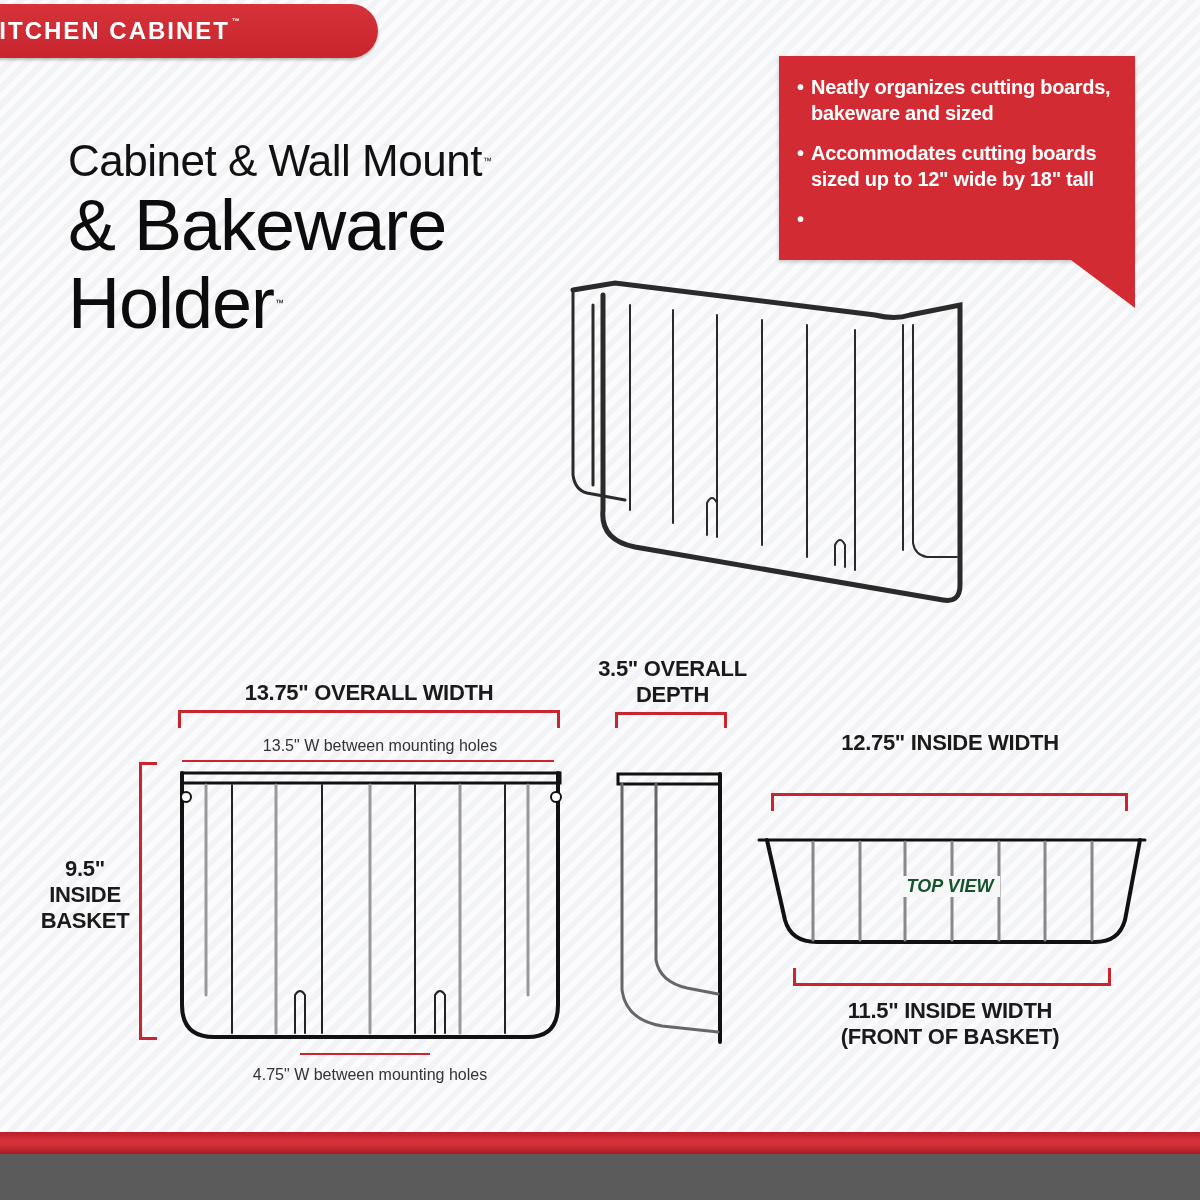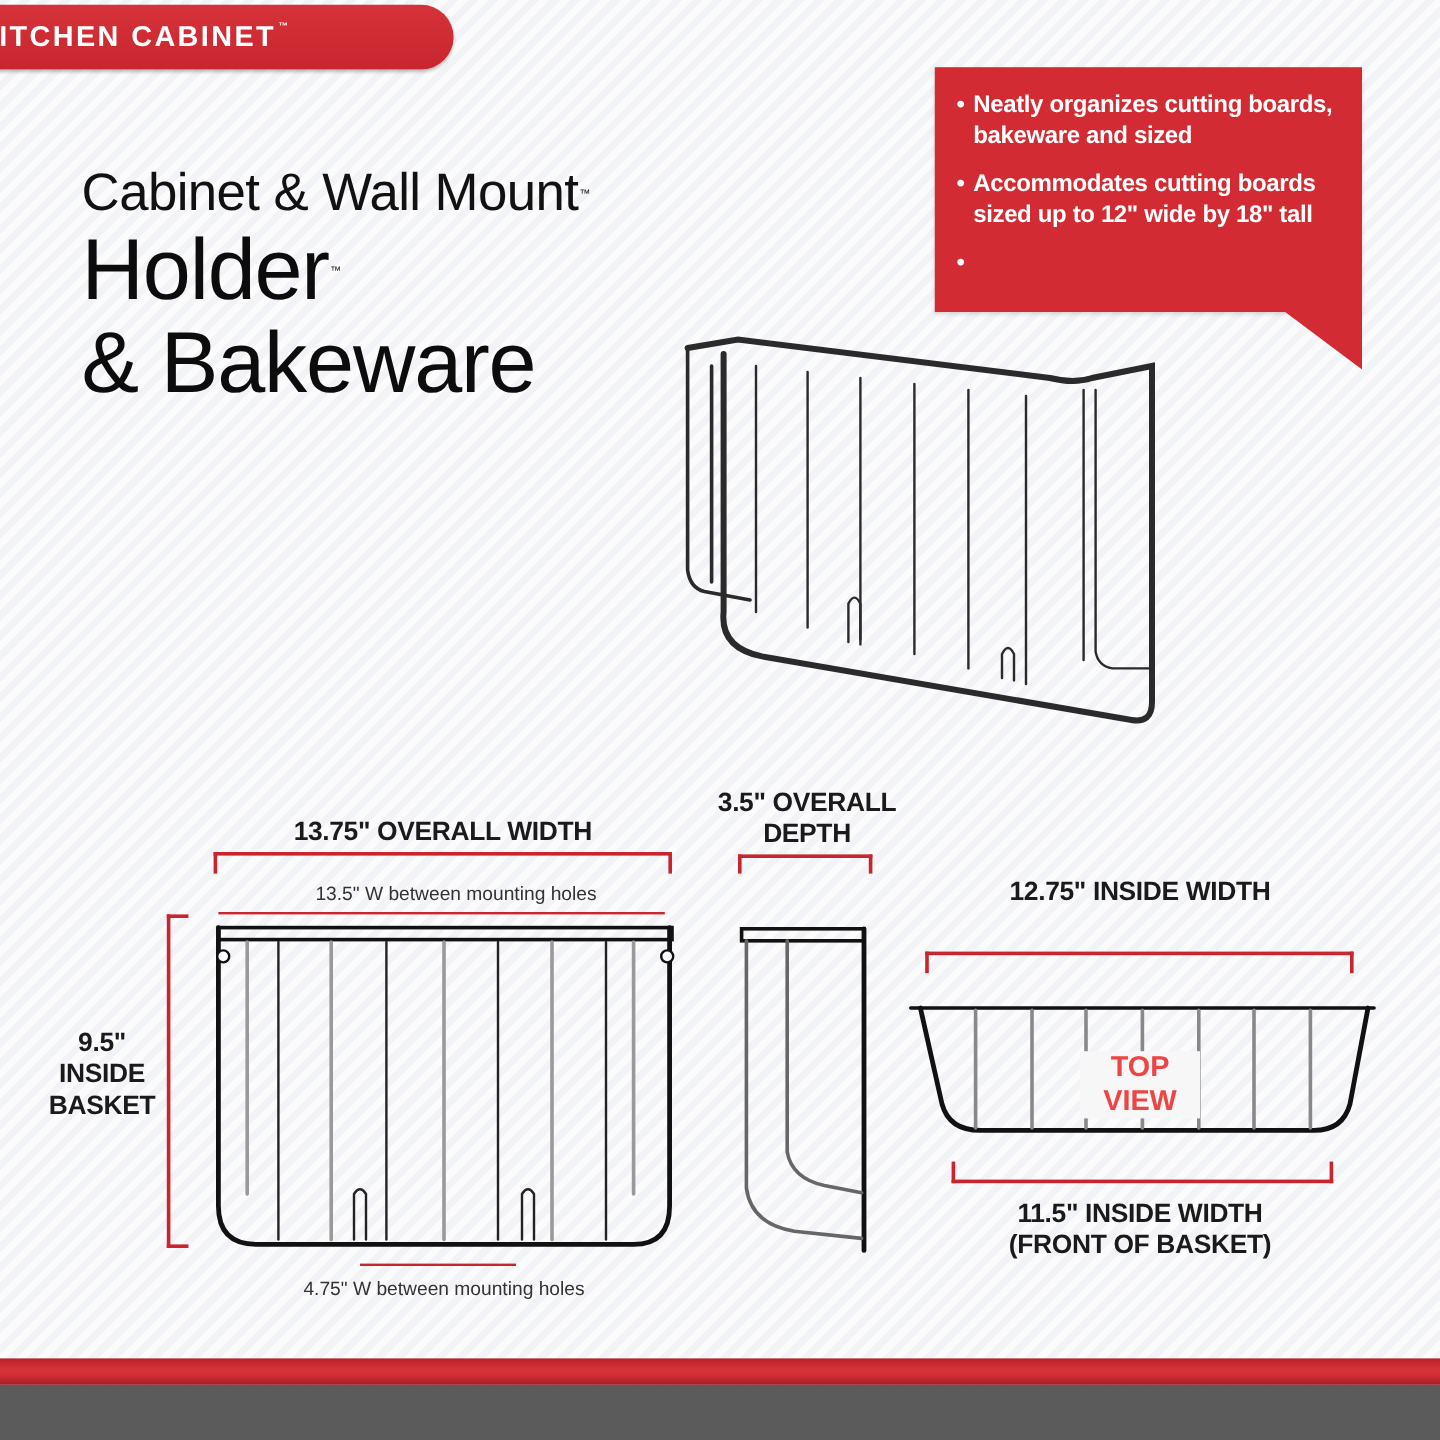--- a/index.html
+++ b/index.html
@@ -53,22 +53,22 @@
   </style>
 </head>
 <body>
 
 <div class="brand-tab">
   <span class="brand-text"><span>KITCHEN CABINET</span><span class="brand-tm">™</span></span>
 </div>
 
 <div class="title-block">
   <div class="title-sub"><span>Cabinet &amp; Wall Mount</span><span class="tm">™</span></div>
+  <div class="title-main">&amp; Bakeware</div>
   <div class="title-main"><span>Holder</span><span class="tm">™</span></div>
-  <div class="title-main">&amp; Bakeware</div>
 </div>
 
 <div class="features">
   <div class="feature-item">
       <span class="bullet">•</span>
       <span>Neatly organizes cutting boards, bakeware and sized</span>
     </div>
   <div class="feature-item">
       <span class="bullet">•</span>
       <span>Accommodates cutting boards sized up to 12" wide by 18" tall</span>
@@ -164,21 +164,21 @@
   <g stroke="#888" stroke-width="3">
     <line x1="58" y1="12" x2="58" y2="110"></line>
     <line x1="105" y1="12" x2="105" y2="110"></line>
     <line x1="150" y1="12" x2="150" y2="110"></line>
     <line x1="197" y1="12" x2="197" y2="110"></line>
     <line x1="244" y1="12" x2="244" y2="110"></line>
     <line x1="290" y1="12" x2="290" y2="110"></line>
     <line x1="337" y1="12" x2="337" y2="110"></line>
   </g>
 </svg>
-<div class="dim-small" style="left:900px; top:876px; width:100px; font-weight:bold; color:#ef4444; background:#f7f7f7; font-size:24px;">TOP VIEW</div>
+<div class="dim-small" style="left:900px; top:876px; width:100px; font-weight:bold; color:#14532d; background:#f7f7f7; font-size:18px;font-style:italic;">TOP VIEW</div>
 
 <div class="red" style="left:793px; top:983px; width:318px; height:3px;"></div>
 <div class="red" style="left:793px; top:968px; width:3px; height:18px;"></div>
 <div class="red" style="left:1108px; top:968px; width:3px; height:18px;"></div>
 <div class="dim-label" style="left:790px; top:998px; width:320px;">
   <div>11.5" INSIDE WIDTH</div>
   <div>(FRONT OF BASKET)</div>
 </div>
 
 <div class="footer-red"></div>

